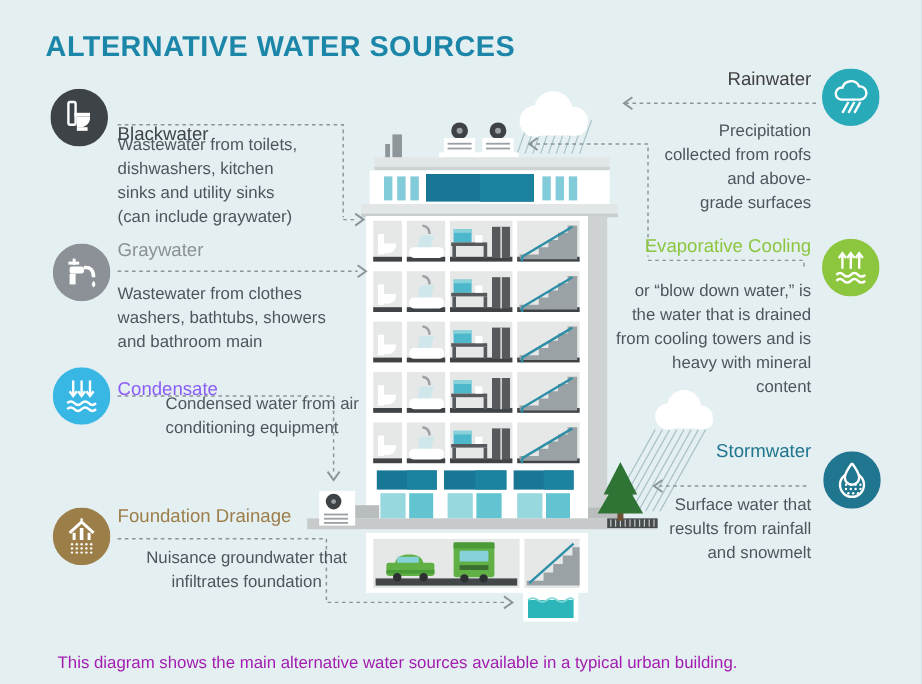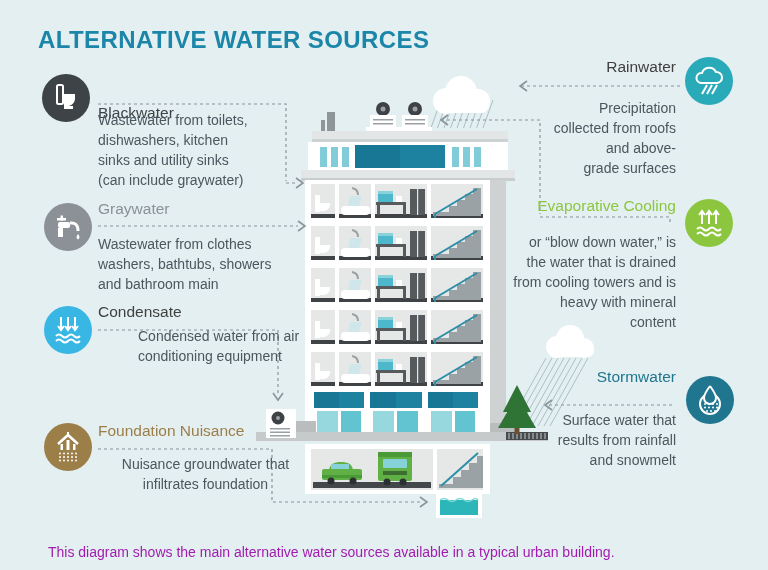--- a/index.html
+++ b/index.html
@@ -10,21 +10,21 @@
   #title{left:38px;top:26px;font-size:24px;font-weight:700;letter-spacing:.4px;color:#1c86a9;margin:0;}
   .src-icon{position:absolute;width:48px;height:48px;}
   .lbl{position:absolute;font-size:15.5px;font-weight:400;}
   .desc{position:absolute;font-size:14px;line-height:20px;color:#4b565e;white-space:pre-line;}
   .r{text-align:right;}
   
   #ic-blackwater{left:42px;top:74px;}   #lbl-blackwater{left:98px;top:78px;color:#3e4347;margin-top:26px;}
   #desc-blackwater{left:98px;top:110px;width:205px;}
   #ic-graywater{left:44px;top:203px;}   #lbl-graywater{left:98px;top:200px;color:#8b9196;}
   #desc-graywater{left:98px;top:234px;width:215px;}
-  #ic-condensate{left:44px;top:306px;}  #lbl-condensate{left:98px;top:303px;color:#404040;}
+  #ic-condensate{left:44px;top:306px;}  #lbl-condensate{left:98px;top:316px;color:#8b5cf6;}
   #desc-condensate{left:98px;top:326px;width:215px;margin-left:40px;}
   #ic-foundation{left:44px;top:423px;}  #lbl-foundation{left:98px;top:422px;color:#9c7e49;}
   #desc-foundation{left:98px;top:454px;width:215px;text-align:center;}
   
   #ic-rainwater{left:685px;top:57px;}   #lbl-rainwater{right:92px;top:58px;color:#404040;}
   #desc-rainwater{right:92px;top:98px;width:190px;}
   #ic-evaporative{left:685px;top:199px;}#lbl-evaporative{right:92px;top:197px;color:#8cc63f;}
   #desc-evaporative{right:92px;top:232px;width:230px;}
   #ic-stormwater{left:686px;top:376px;} #lbl-stormwater{right:92px;top:368px;color:#20758f;}
   #desc-stormwater{right:92px;top:410px;width:190px;}
@@ -361,21 +361,21 @@
 
   <div id="lbl-graywater" class="lbl">Graywater</div>
   <div id="desc-graywater" class="desc">Wastewater from clothes
 washers, bathtubs, showers
 and bathroom main</div>
 
   <div id="lbl-condensate" class="lbl">Condensate</div>
   <div id="desc-condensate" class="desc">Condensed water from air
 conditioning equipment</div>
 
-  <div id="lbl-foundation" class="lbl">Foundation Nuisance</div>
+  <div id="lbl-foundation" class="lbl">Foundation Drainage</div>
   <div id="desc-foundation" class="desc">Nuisance groundwater that
 infiltrates foundation</div>
 
   <div id="lbl-rainwater" class="lbl r">Rainwater</div>
   <div id="desc-rainwater" class="desc r">Precipitation
 collected from roofs
 and above-
 grade surfaces</div>
 
   <div id="lbl-evaporative" class="lbl r">Evaporative Cooling</div>

